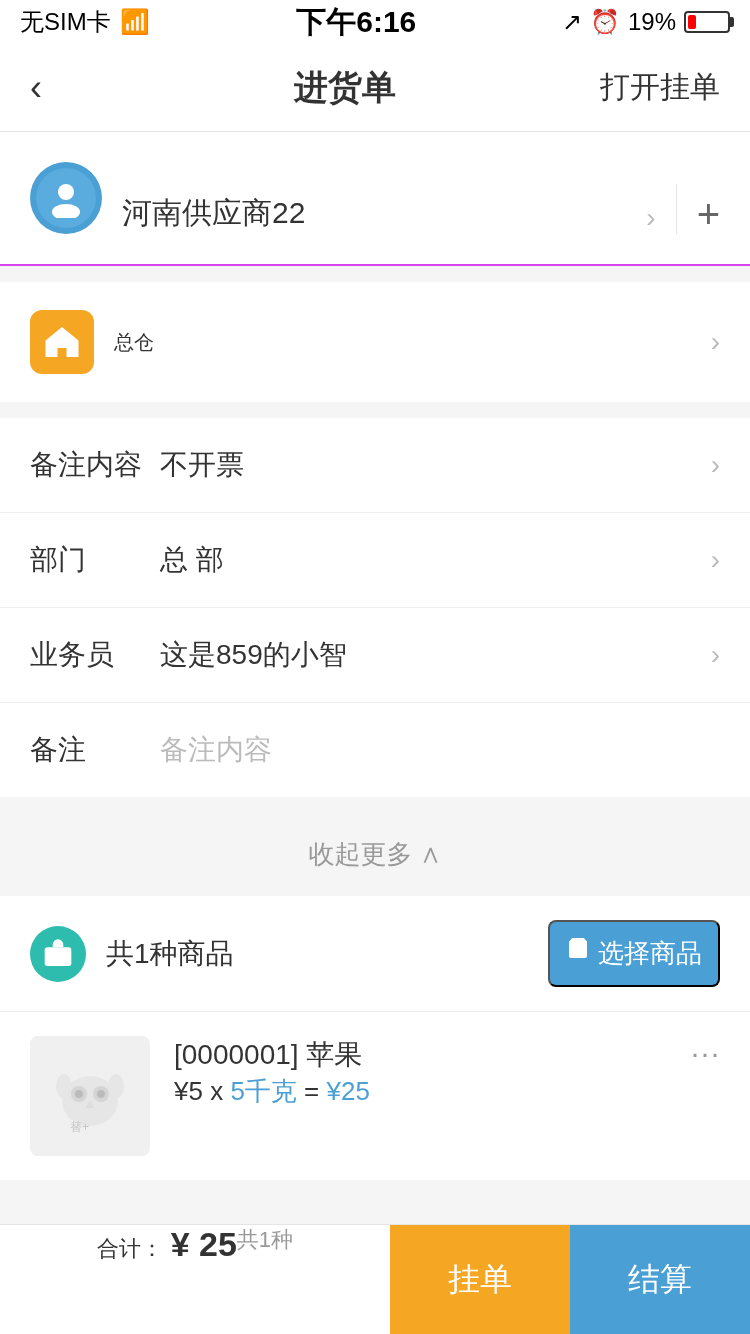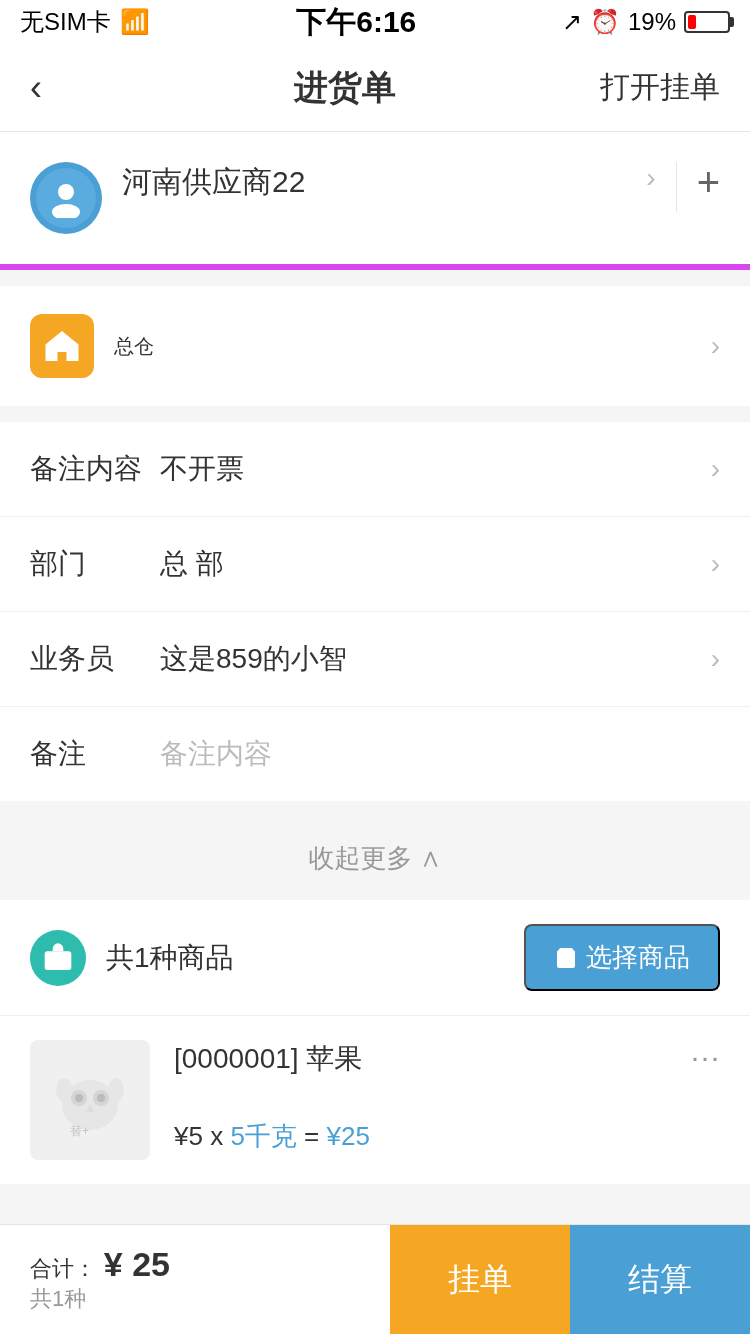--- a/index.html
+++ b/index.html
@@ -88,23 +88,23 @@
     
     .section {
       background: #fff;
       margin-bottom: 16px;
     }
 
     
     .supplier-row {
       background: #fff;
       display: flex;
-      align-items: flex-start;
+      align-items: flex-end;
       padding: 30px 30px;
-      border-bottom: 6px solid #d946ef;
+      border-bottom: 2px solid #d946ef;
     }
     .supplier-avatar {
       width: 72px; height: 72px;
       border-radius: 50%;
       background: #4a9fd4;
       display: flex; align-items: center; justify-content: center;
       margin-right: 20px;
       flex-shrink: 0;
     }
     .supplier-avatar-inner {
@@ -235,24 +235,24 @@
       font-size: 26px;
       padding: 14px 28px;
       border-radius: 8px;
       cursor: pointer;
       margin-right: 16px;
     }
     .btn-select {
       background: #4a9fd4;
       color: #fff;
       font-size: 26px;
-      padding: 14px 28px;
+      padding: 14px 16px;
       border-radius: 8px;
       cursor: pointer;
-      display: flex; align-items: center; gap: 8px;
+      display: flex; gap: 8px;
     }
 
     
     .product-item {
       display: flex;
       align-items: flex-start;
       padding: 24px 30px;
     }
     .product-thumb {
       width: 120px; height: 120px;
@@ -270,21 +270,20 @@
     .product-info {
       flex: 1;
     }
     .product-name {
       font-size: 28px;
       color: #333;
     }
     .product-price {
       font-size: 26px;
       color: #333;
-      margin-top: 41px;
     }
     .product-price .highlight {
       color: #4a9fd4;
     }
     .product-more {
       font-size: 30px;
       color: #999;
       cursor: pointer;
       align-self: flex-start;
     }
@@ -297,21 +296,20 @@
       width: 750px;
       height: 110px;
       display: flex;
       align-items: stretch;
       background: #fff;
       border-top: 1px solid #e5e5e5;
     }
     .bottom-total {
       flex: 1;
       display: flex;
-      flex-direction: column;
       justify-content: center;
       padding: 0 30px;
     }
     .total-amount {
       font-size: 34px;
       color: #333;
       font-weight: 600;
     }
     .total-label {
       font-size: 22px;

